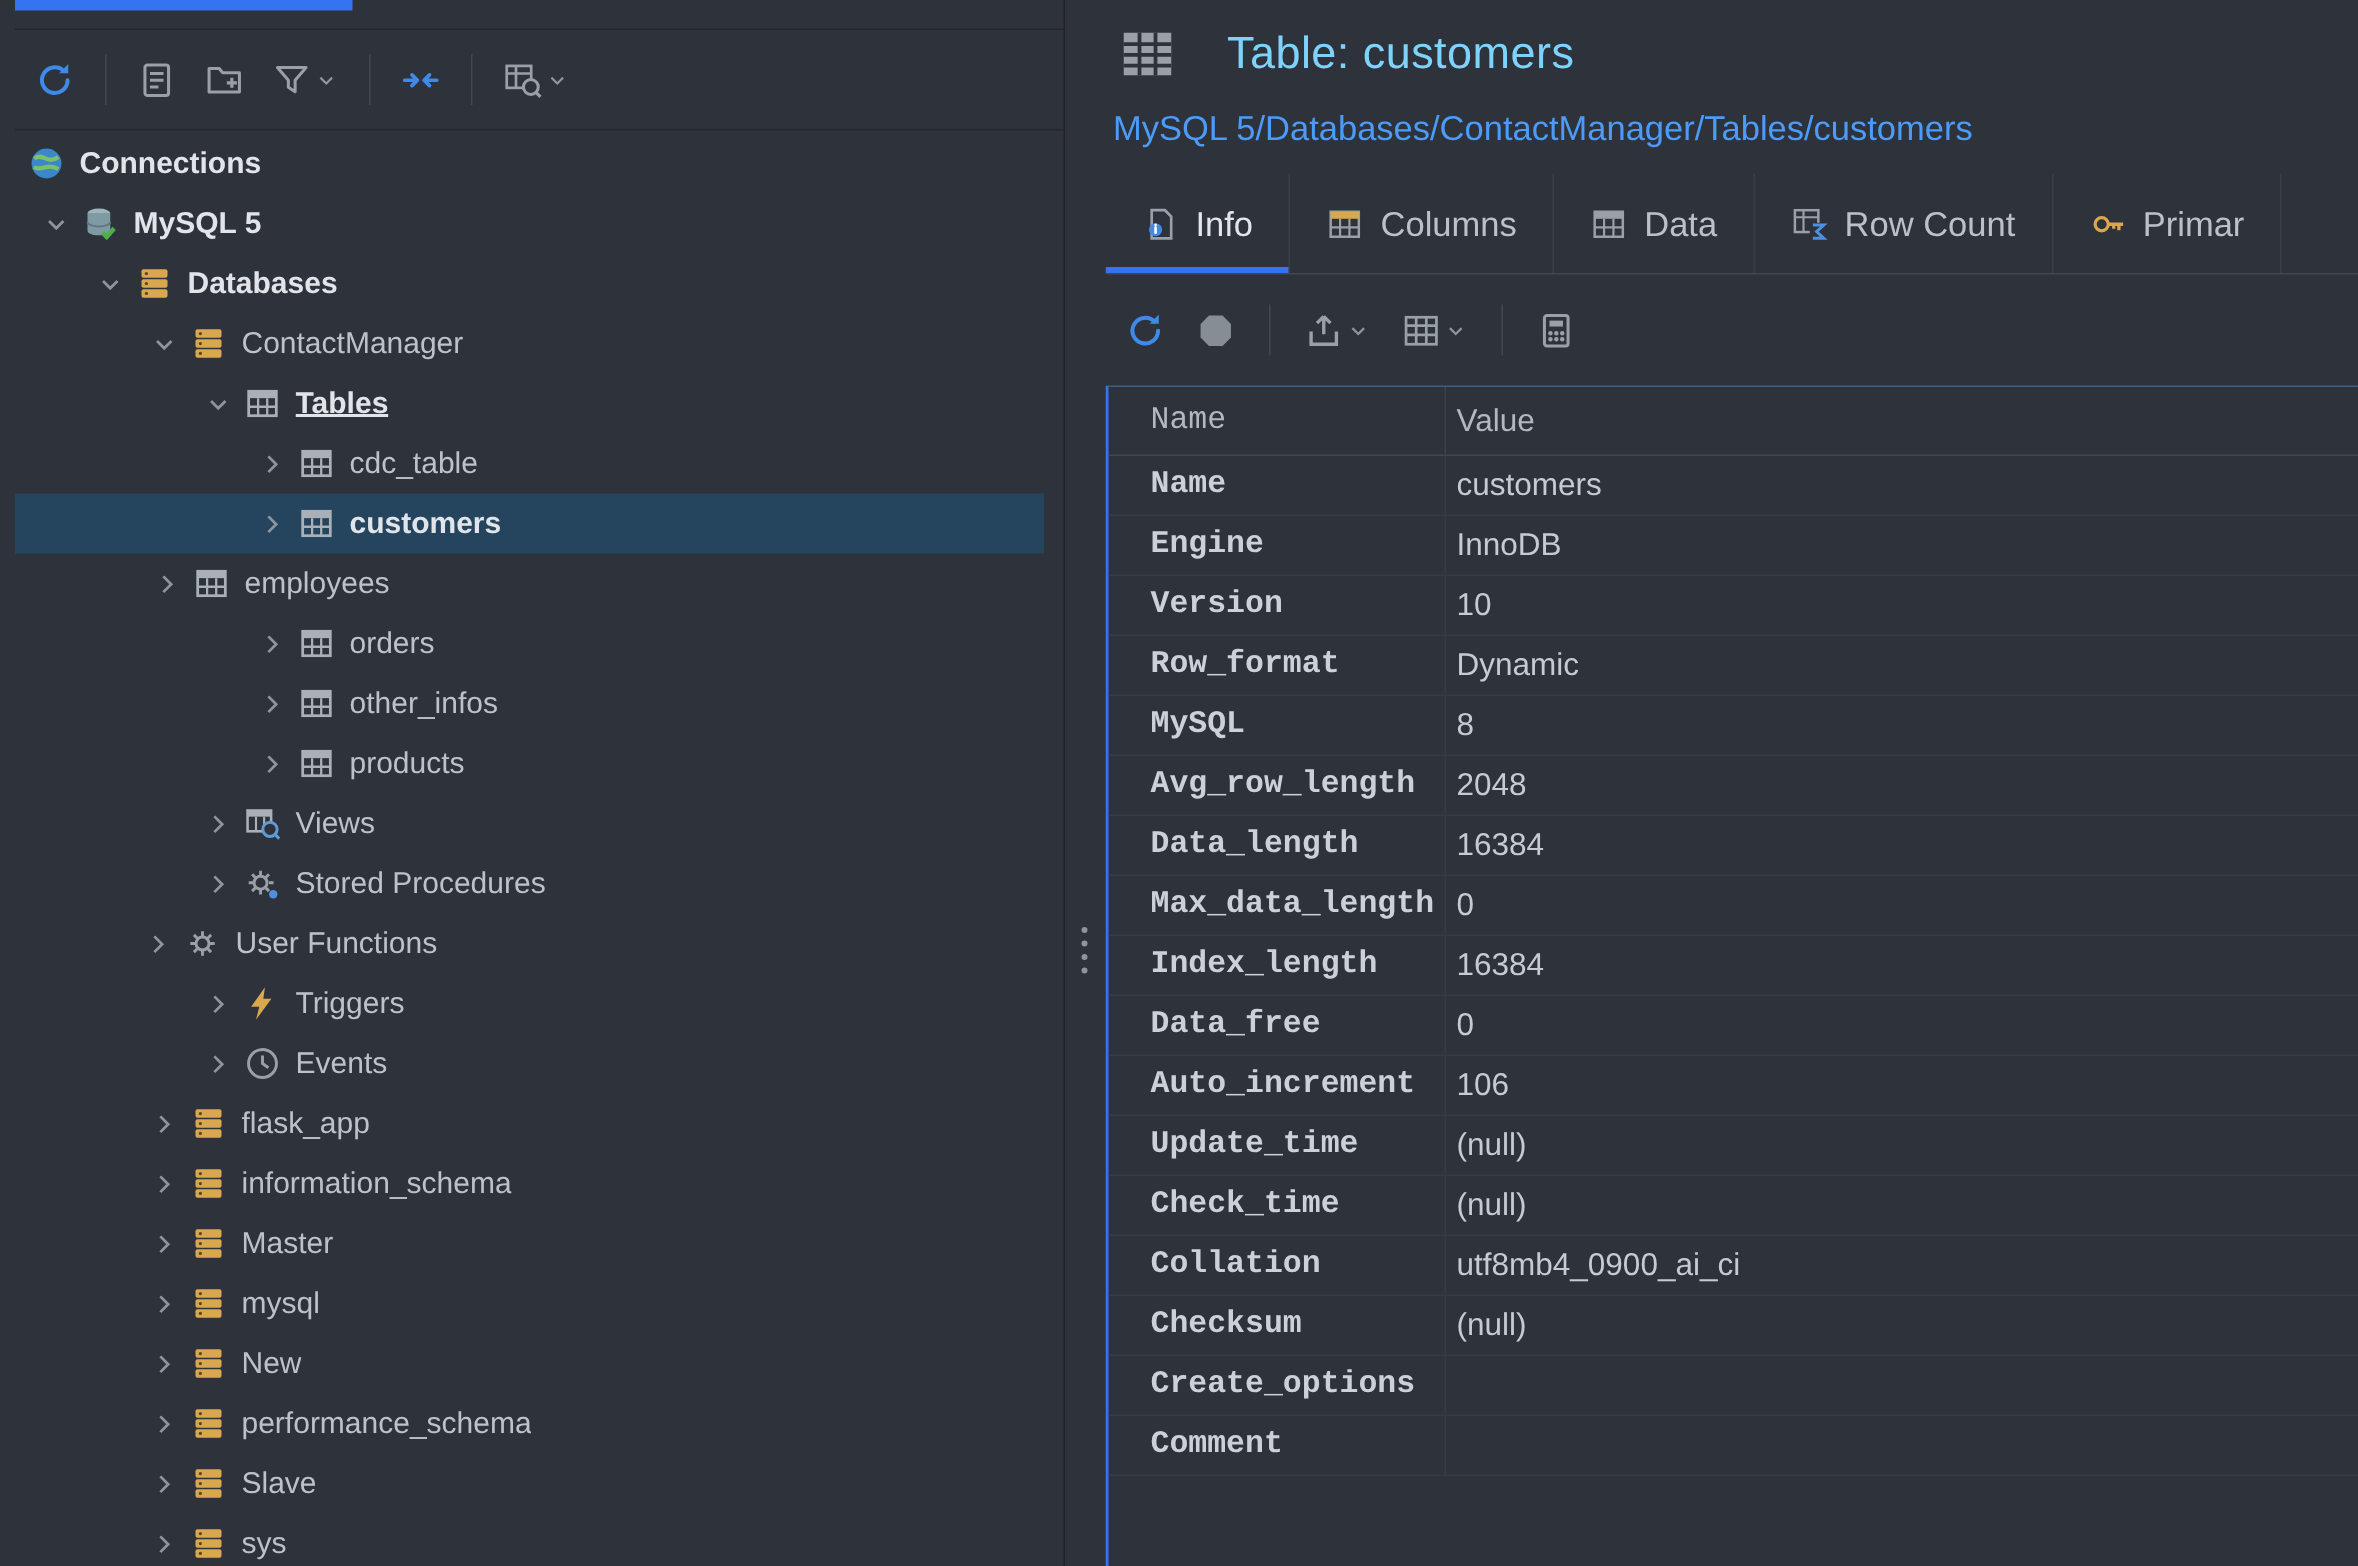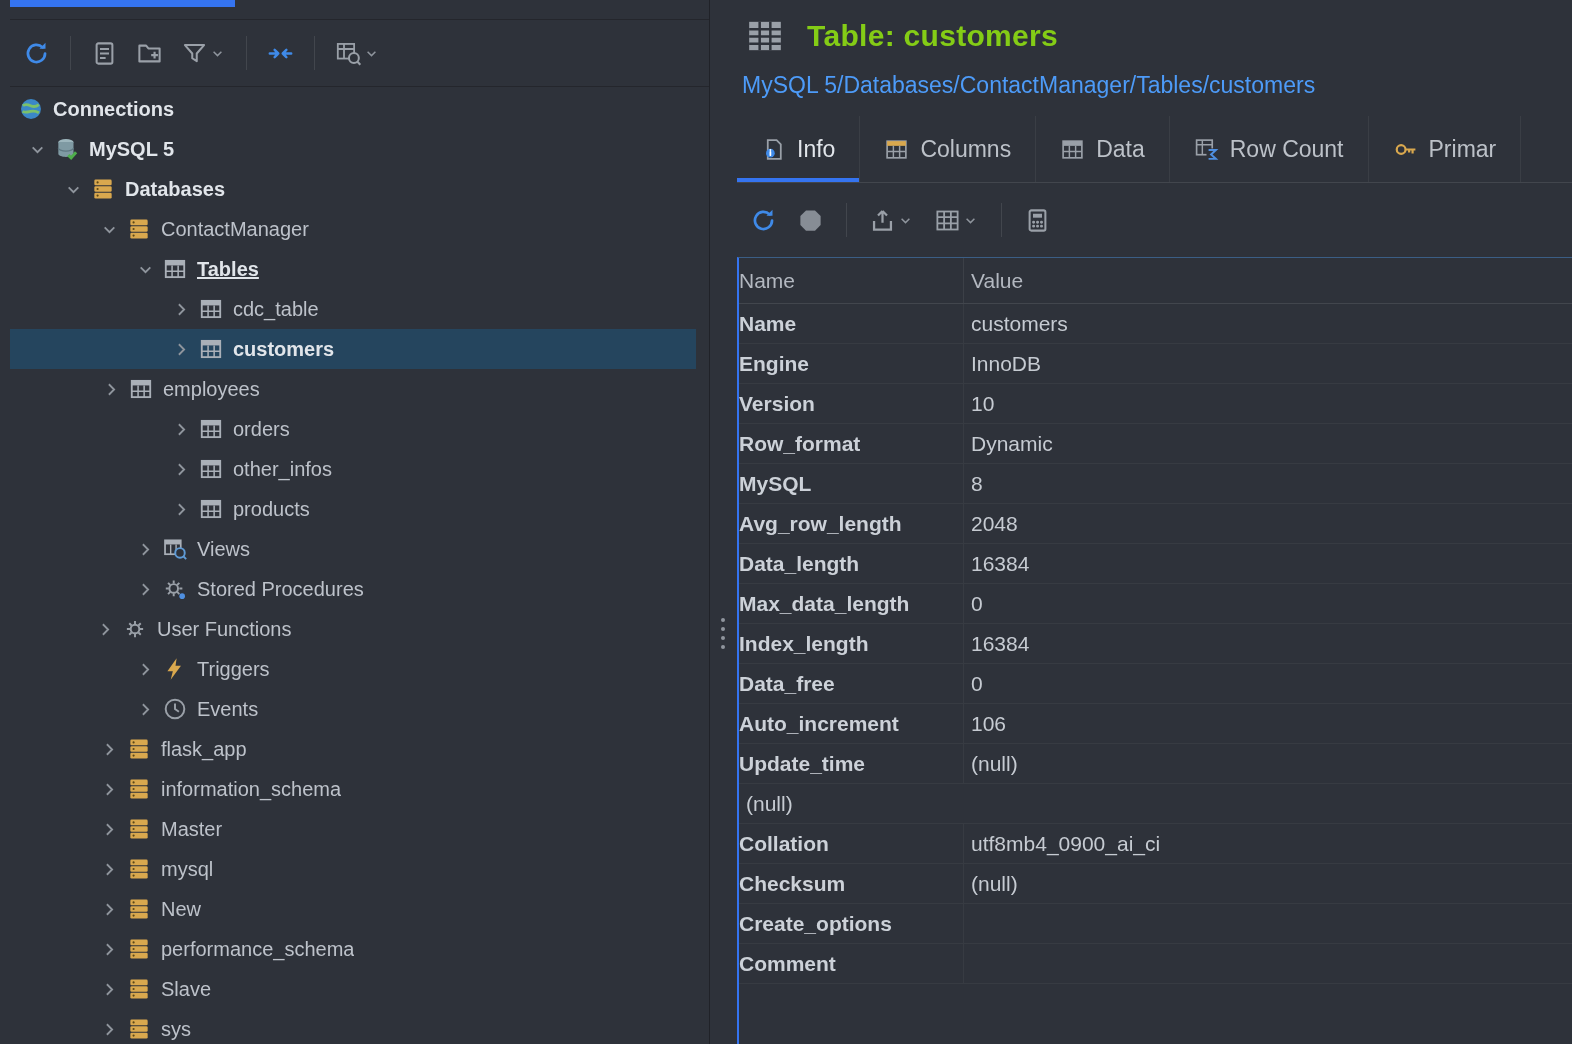--- a/index.html
+++ b/index.html
@@ -29,36 +29,36 @@
   .tree-icon svg { width:26px; height:26px; display:block; }
   .tree-label { overflow:hidden; text-overflow:ellipsis; }
   
   .splitter { flex:0 0 27px; position:relative; cursor:col-resize; }
   .grip { position:absolute; left:11px; top:618px; width:4px; height:4px; border-radius:50%; background:#8f959d;
           box-shadow:0 9px 0 #8f959d, 0 18px 0 #8f959d, 0 27px 0 #8f959d; }
   
   .right-panel { flex:1; min-width:0; display:flex; flex-direction:column; overflow:hidden; }
   .detail-header { flex:0 0 72px; height:72px; display:flex; align-items:center; gap:22px; padding-left:8px; }
   .big-icon svg { width:40px; height:40px; display:block; }
-  .detail-header h1 { margin:0; font-size:30px; font-weight:700; color:#84cc16; letter-spacing:.3px; }
+  .detail-header h1 { margin:11px; font-size:30px; font-weight:400; color:#7dd3fc; letter-spacing:.3px; }
   .breadcrumb { flex:0 0 44px; height:44px; display:flex; align-items:flex-start; padding-left:5px;
                 font-size:23px; color:#4d9bf8; text-decoration:none; cursor:pointer; }
   .tabbar { flex:0 0 67px; height:67px; display:flex; align-items:stretch; border-bottom:1px solid #42464d; overflow:hidden; }
   .tab { display:flex; align-items:center; gap:11px; padding:0 24px; font-size:23px; color:#bcc1c8;
          border-right:1px solid #3a3e45; position:relative; cursor:pointer; white-space:nowrap; }
   .tab svg { width:25px; height:25px; display:block; }
   .tab.active { color:#e2e6eb; }
   .tab.active::after { content:""; position:absolute; left:0; right:0; bottom:0; height:4px; background:#3574f0; }
   .detail-toolbar { flex:0 0 74px; height:74px; display:flex; align-items:center; padding:0 8px; gap:10px; }
   
   .grid { flex:1; display:flex; flex-direction:column; overflow:hidden;
           border-top:1px solid #3b5e85; border-left:2px solid #3574f0; font-size:21px; }
   .grid-header { flex:0 0 46px; height:46px; display:flex; align-items:stretch; border-bottom:1px solid #42464d; color:#b3b8c0; }
   .cell { display:flex; align-items:center; }
-  .cell.name { width:225px; flex:0 0 225px; padding-left:0; border-right:1px solid #3c4047; }
+  .cell.name { width:225px; flex:0 0 225px; padding-left:28px; border-right:1px solid #3c4047;font-family:Liberation Mono, monospace; }
   .cell.value { flex:1; padding-left:7px; overflow:hidden; white-space:nowrap; }
   .grid-row { flex:0 0 40px; height:40px; display:flex; align-items:stretch; border-bottom:1px solid #373b42; cursor:default; }
   .grid-row .cell.name { font-weight:700; color:#ccd1d8; border-right:1px solid #373b42; }
   .grid-row .cell.value { color:#c6cbd2; }
 </style>
 </head>
 <body>
 
 <div class="app">
 
@@ -685,20 +685,21 @@
           </div>
           <div class="grid-row">
             <div class="cell name">Auto_increment</div>
             <div class="cell value">106</div>
           </div>
           <div class="grid-row">
             <div class="cell name">Update_time</div>
             <div class="cell value">(null)</div>
           </div>
           <div class="grid-row">
+            <div class="cell name">Check_time</div>
             <div class="cell value">(null)</div>
           </div>
           <div class="grid-row">
             <div class="cell name">Collation</div>
             <div class="cell value">utf8mb4_0900_ai_ci</div>
           </div>
           <div class="grid-row">
             <div class="cell name">Checksum</div>
             <div class="cell value">(null)</div>
           </div>

